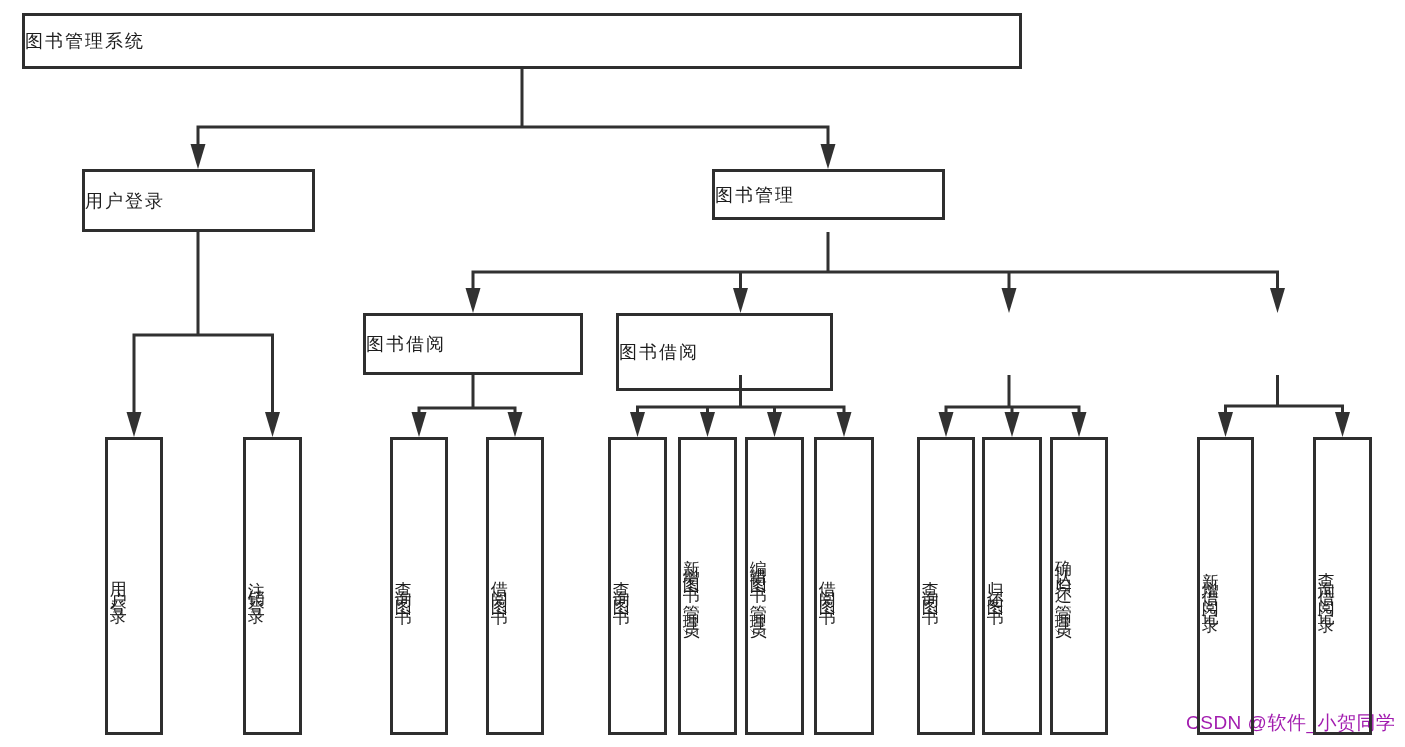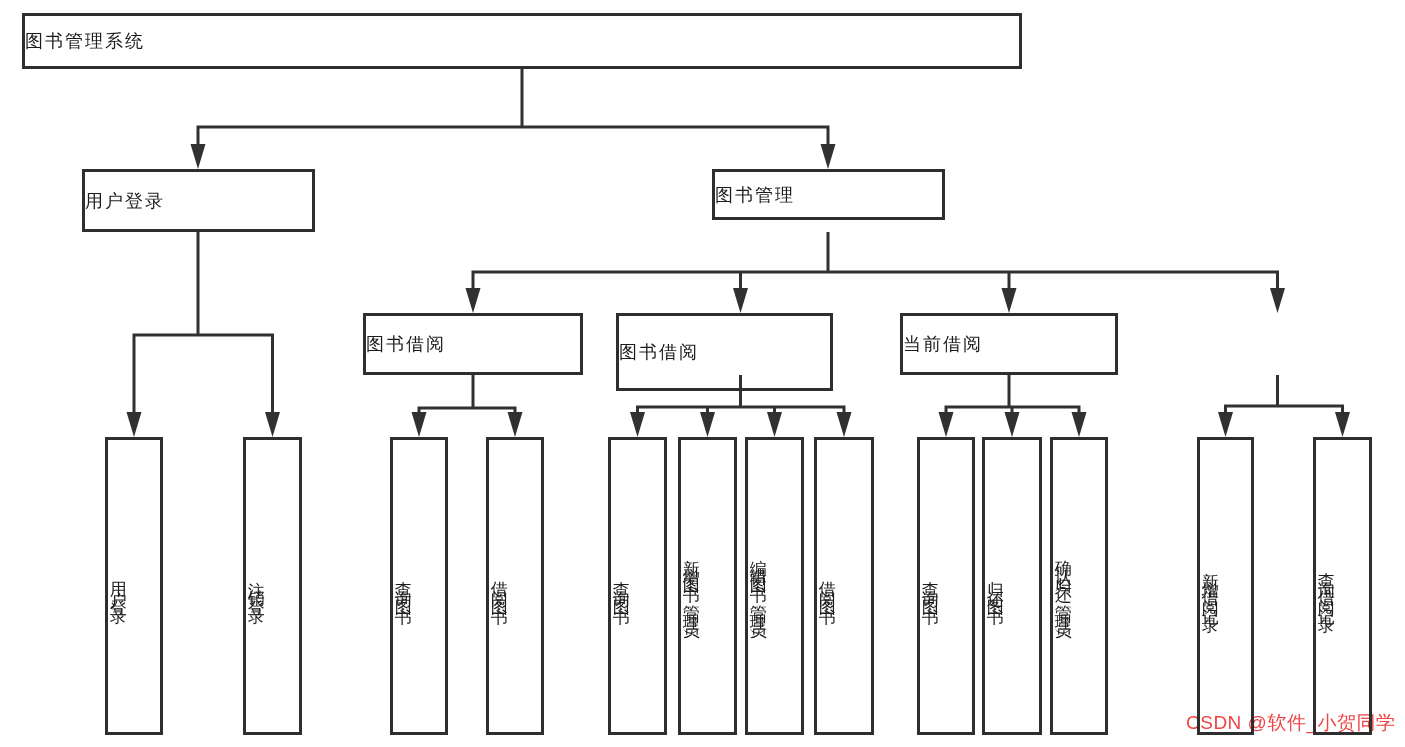--- a/index.html
+++ b/index.html
@@ -39,21 +39,21 @@
     letter-spacing:9px;
     line-height:1.1;
     color:#1c1c1c;
   }
   #watermark{
     position:absolute;
     left:1186px;
     top:710px;
     font-size:19px;
     letter-spacing:0.5px;
-    color:#ef4444;
+    color:#a21caf;
     z-index:1;
     white-space:nowrap;
   }
 </style>
 </head>
 <body>
 
 <div id="diagram">
 
   <svg id="connector-svg" width="1405" height="747" viewBox="0 0 1405 747">
@@ -109,23 +109,20 @@
   <div class="box" style="left:712px;top:169px;width:233px;height:51px">
     <span class="h-label">图书管理</span>
   </div>
 
   <div class="box" style="left:363px;top:313px;width:220px;height:62px">
     <span class="h-label">图书借阅</span>
   </div>
   <div class="box" style="left:616px;top:313px;width:217px;height:78px">
     <span class="h-label">图书借阅</span>
   </div>
-  <div class="box" style="left:900px;top:313px;width:218px;height:62px">
-    <span class="h-label">当前借阅</span>
-  </div>
 
   <div class="box leaf" style="left:105px;width:58px">
     <span class="v-label">用户登录</span>
   </div>
   <div class="box leaf" style="left:243px;width:59px">
     <span class="v-label">注销登录</span>
   </div>
 
   <div class="box leaf" style="left:390px;width:58px">
     <span class="v-label">查询图书</span>

